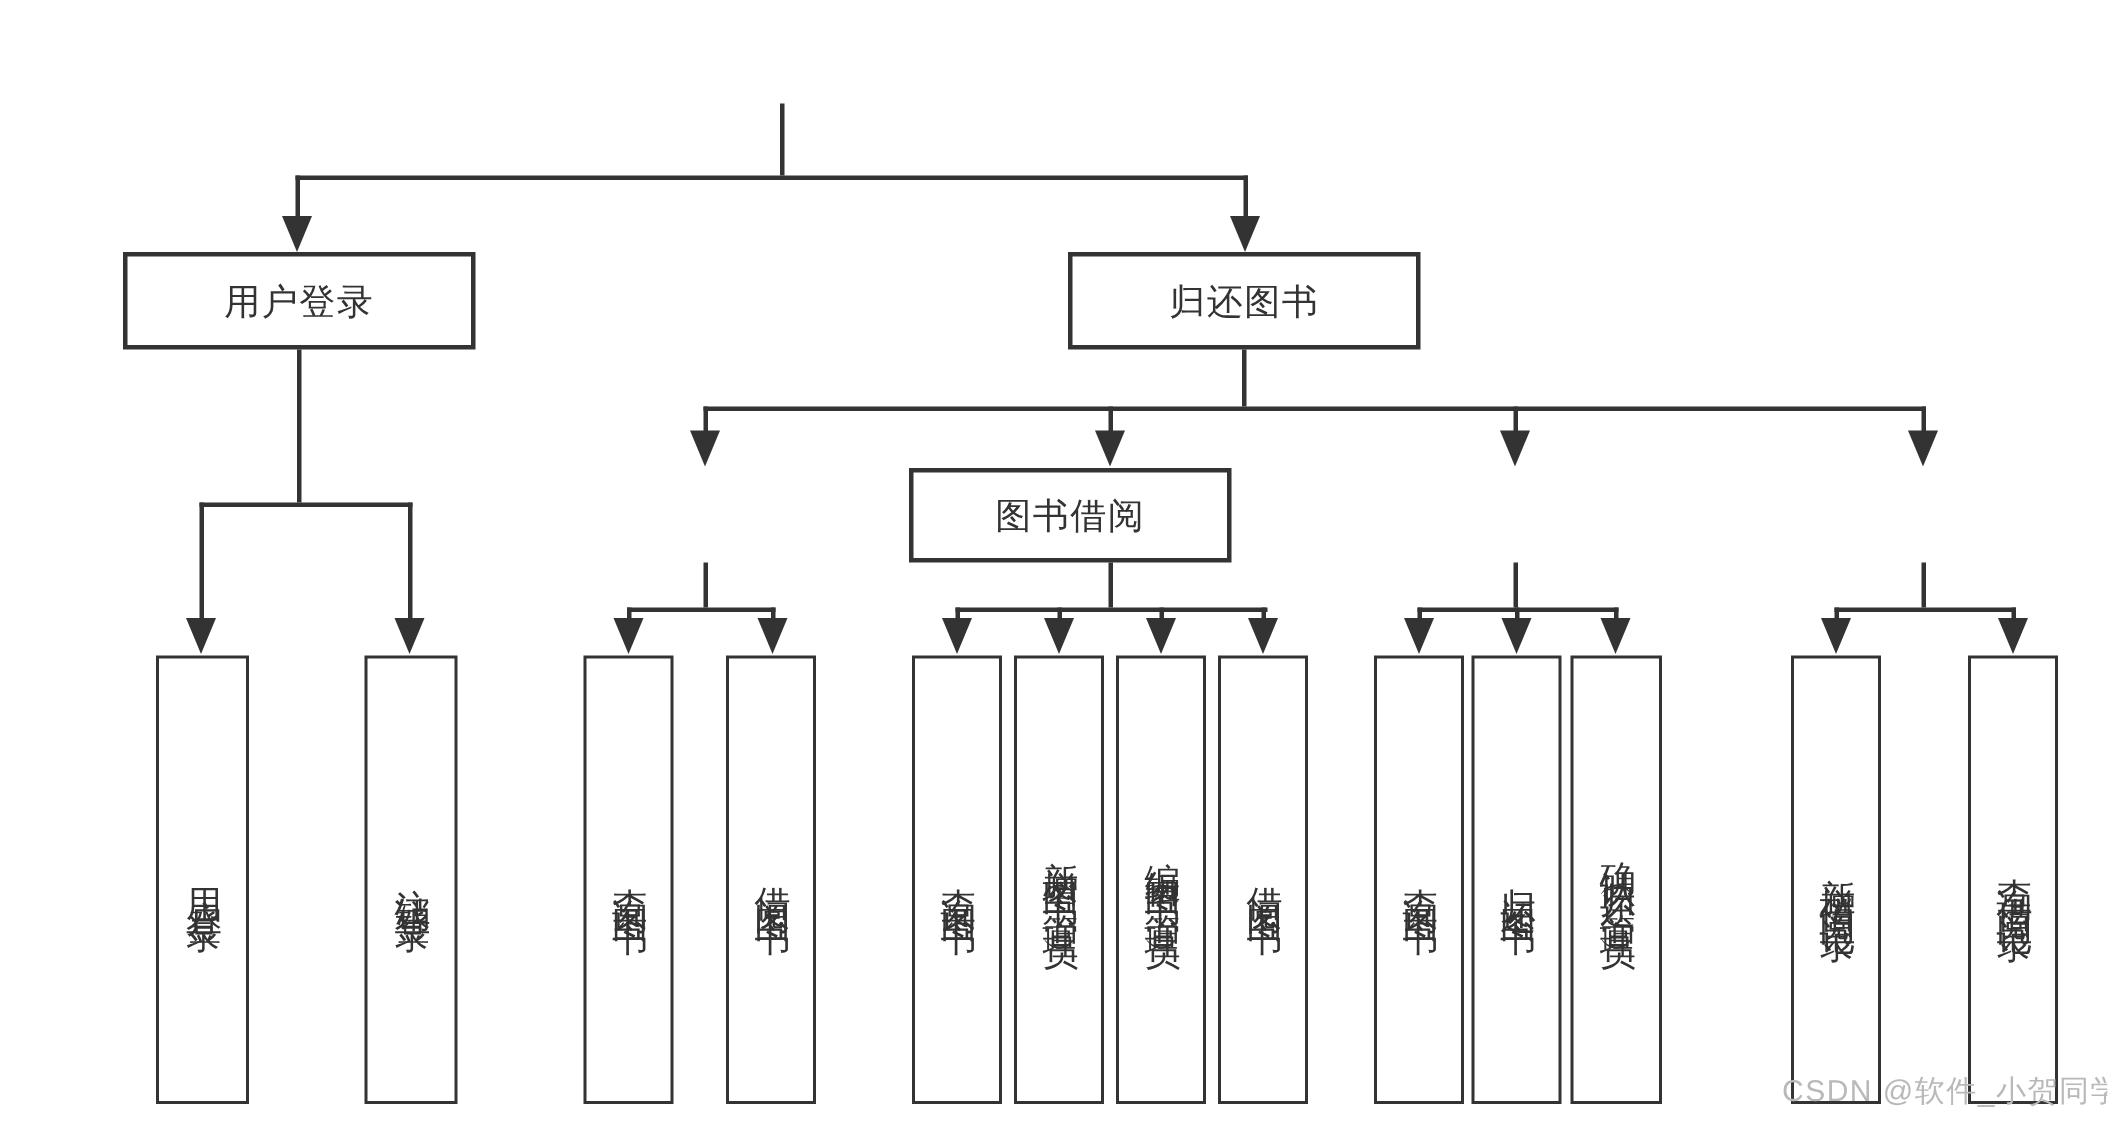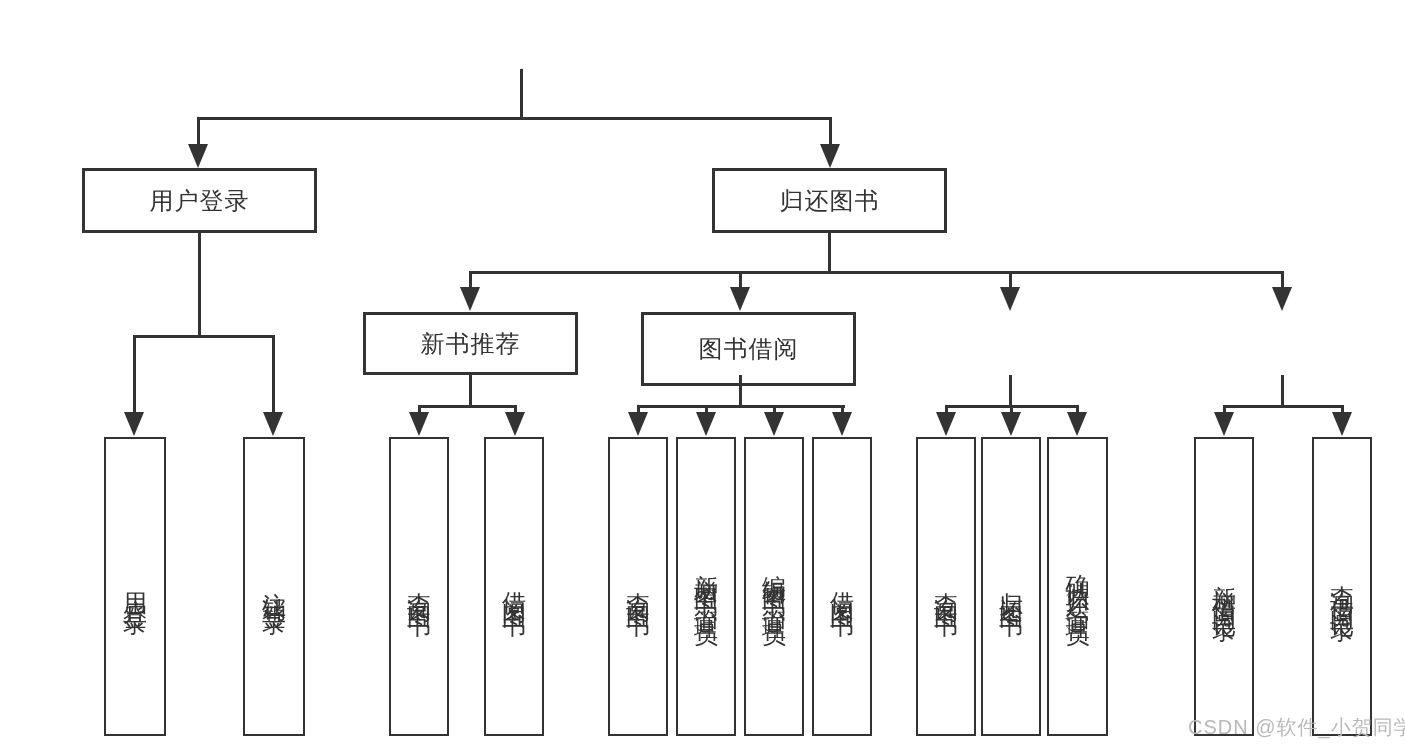--- a/index.html
+++ b/index.html
@@ -60,24 +60,21 @@
 <div id="canvas">
 
 
   <div class="box" style="left:82px;top:168px;width:235px;height:65px;">
     <span>用户登录</span>
   </div>
   <div class="box" style="left:712px;top:168px;width:235px;height:65px;">
     <span>归还图书</span>
   </div>
 
-  <div class="box" style="left:363px;top:312px;width:215px;height:63px;">
-    <span>新书推荐</span>
-  </div>
-  <div class="box" style="left:641px;top:312px;width:215px;height:74px;align-items:center;">
+  <div class="box" style="left:606px;top:312px;width:215px;height:63px;align-items:center;">
     <span>图书借阅</span>
   </div>
 
   <div class="box leaf" style="left:104px;top:437px;width:62px;height:299px;">
     <span class="vtext">用户登录</span>
   </div>
   <div class="box leaf" style="left:243px;top:437px;width:62px;height:299px;">
     <span class="vtext">注销登录</span>
   </div>
   <div class="box leaf" style="left:389px;top:437px;width:60px;height:299px;">

